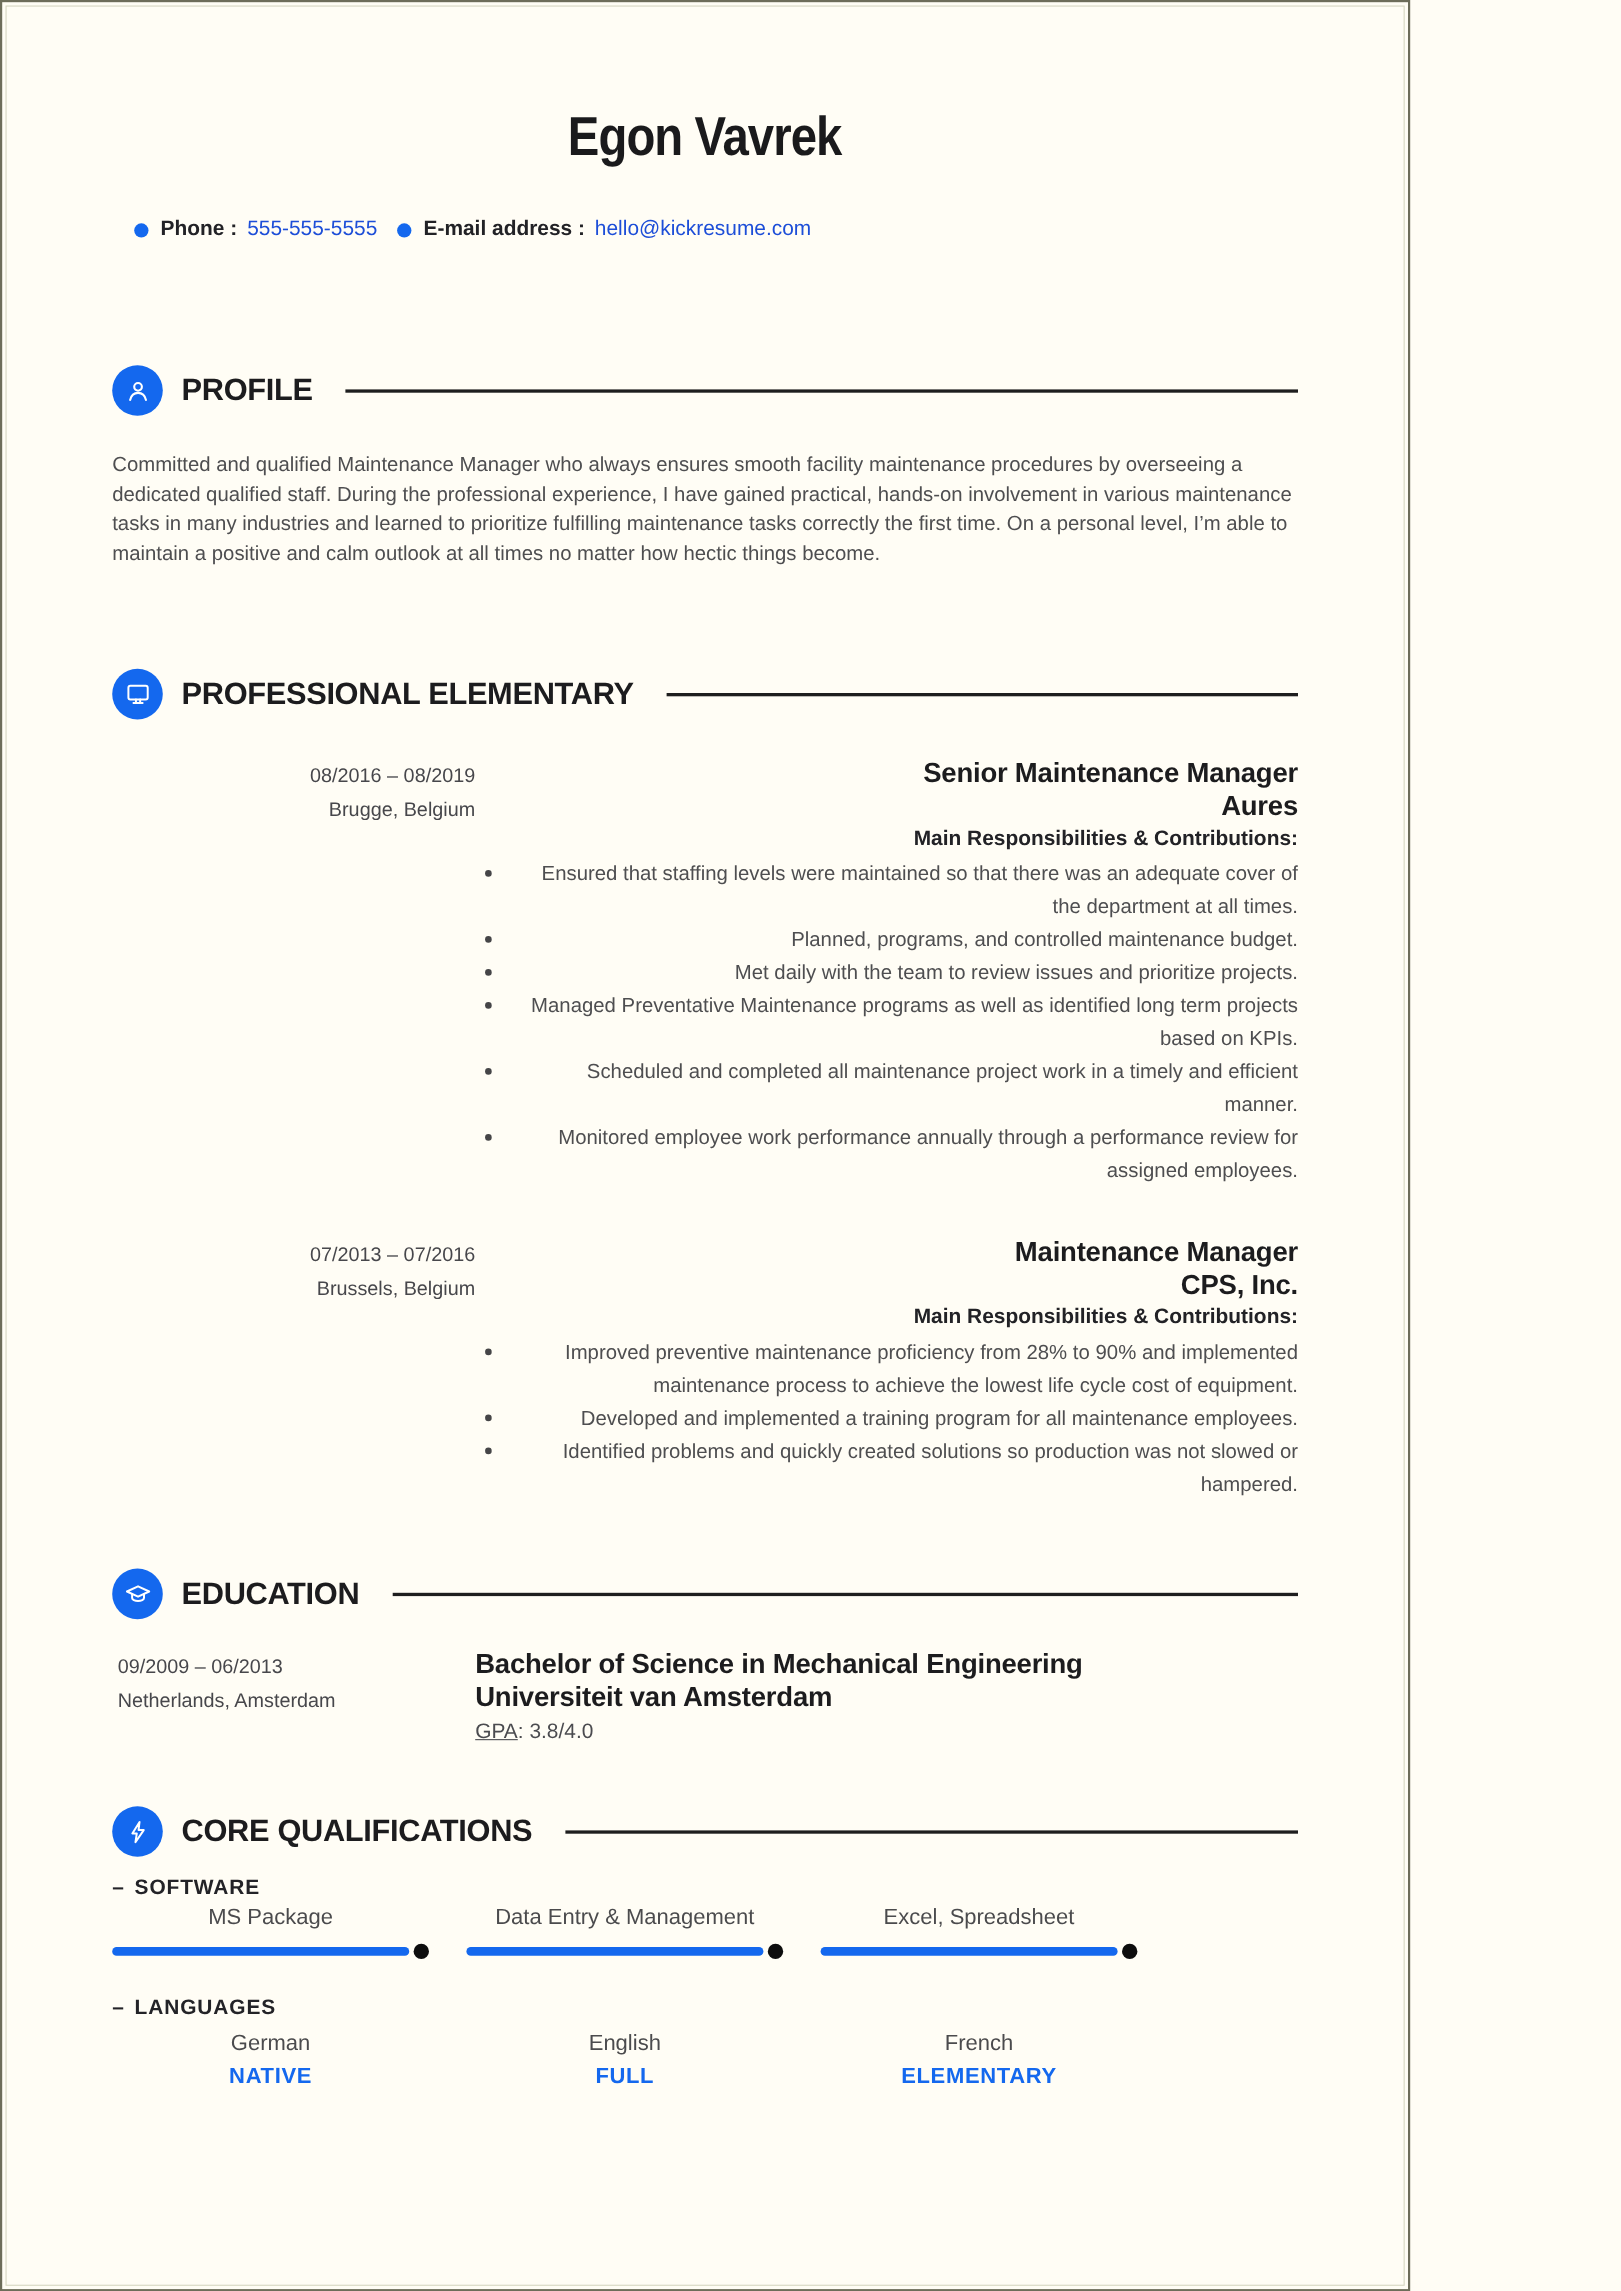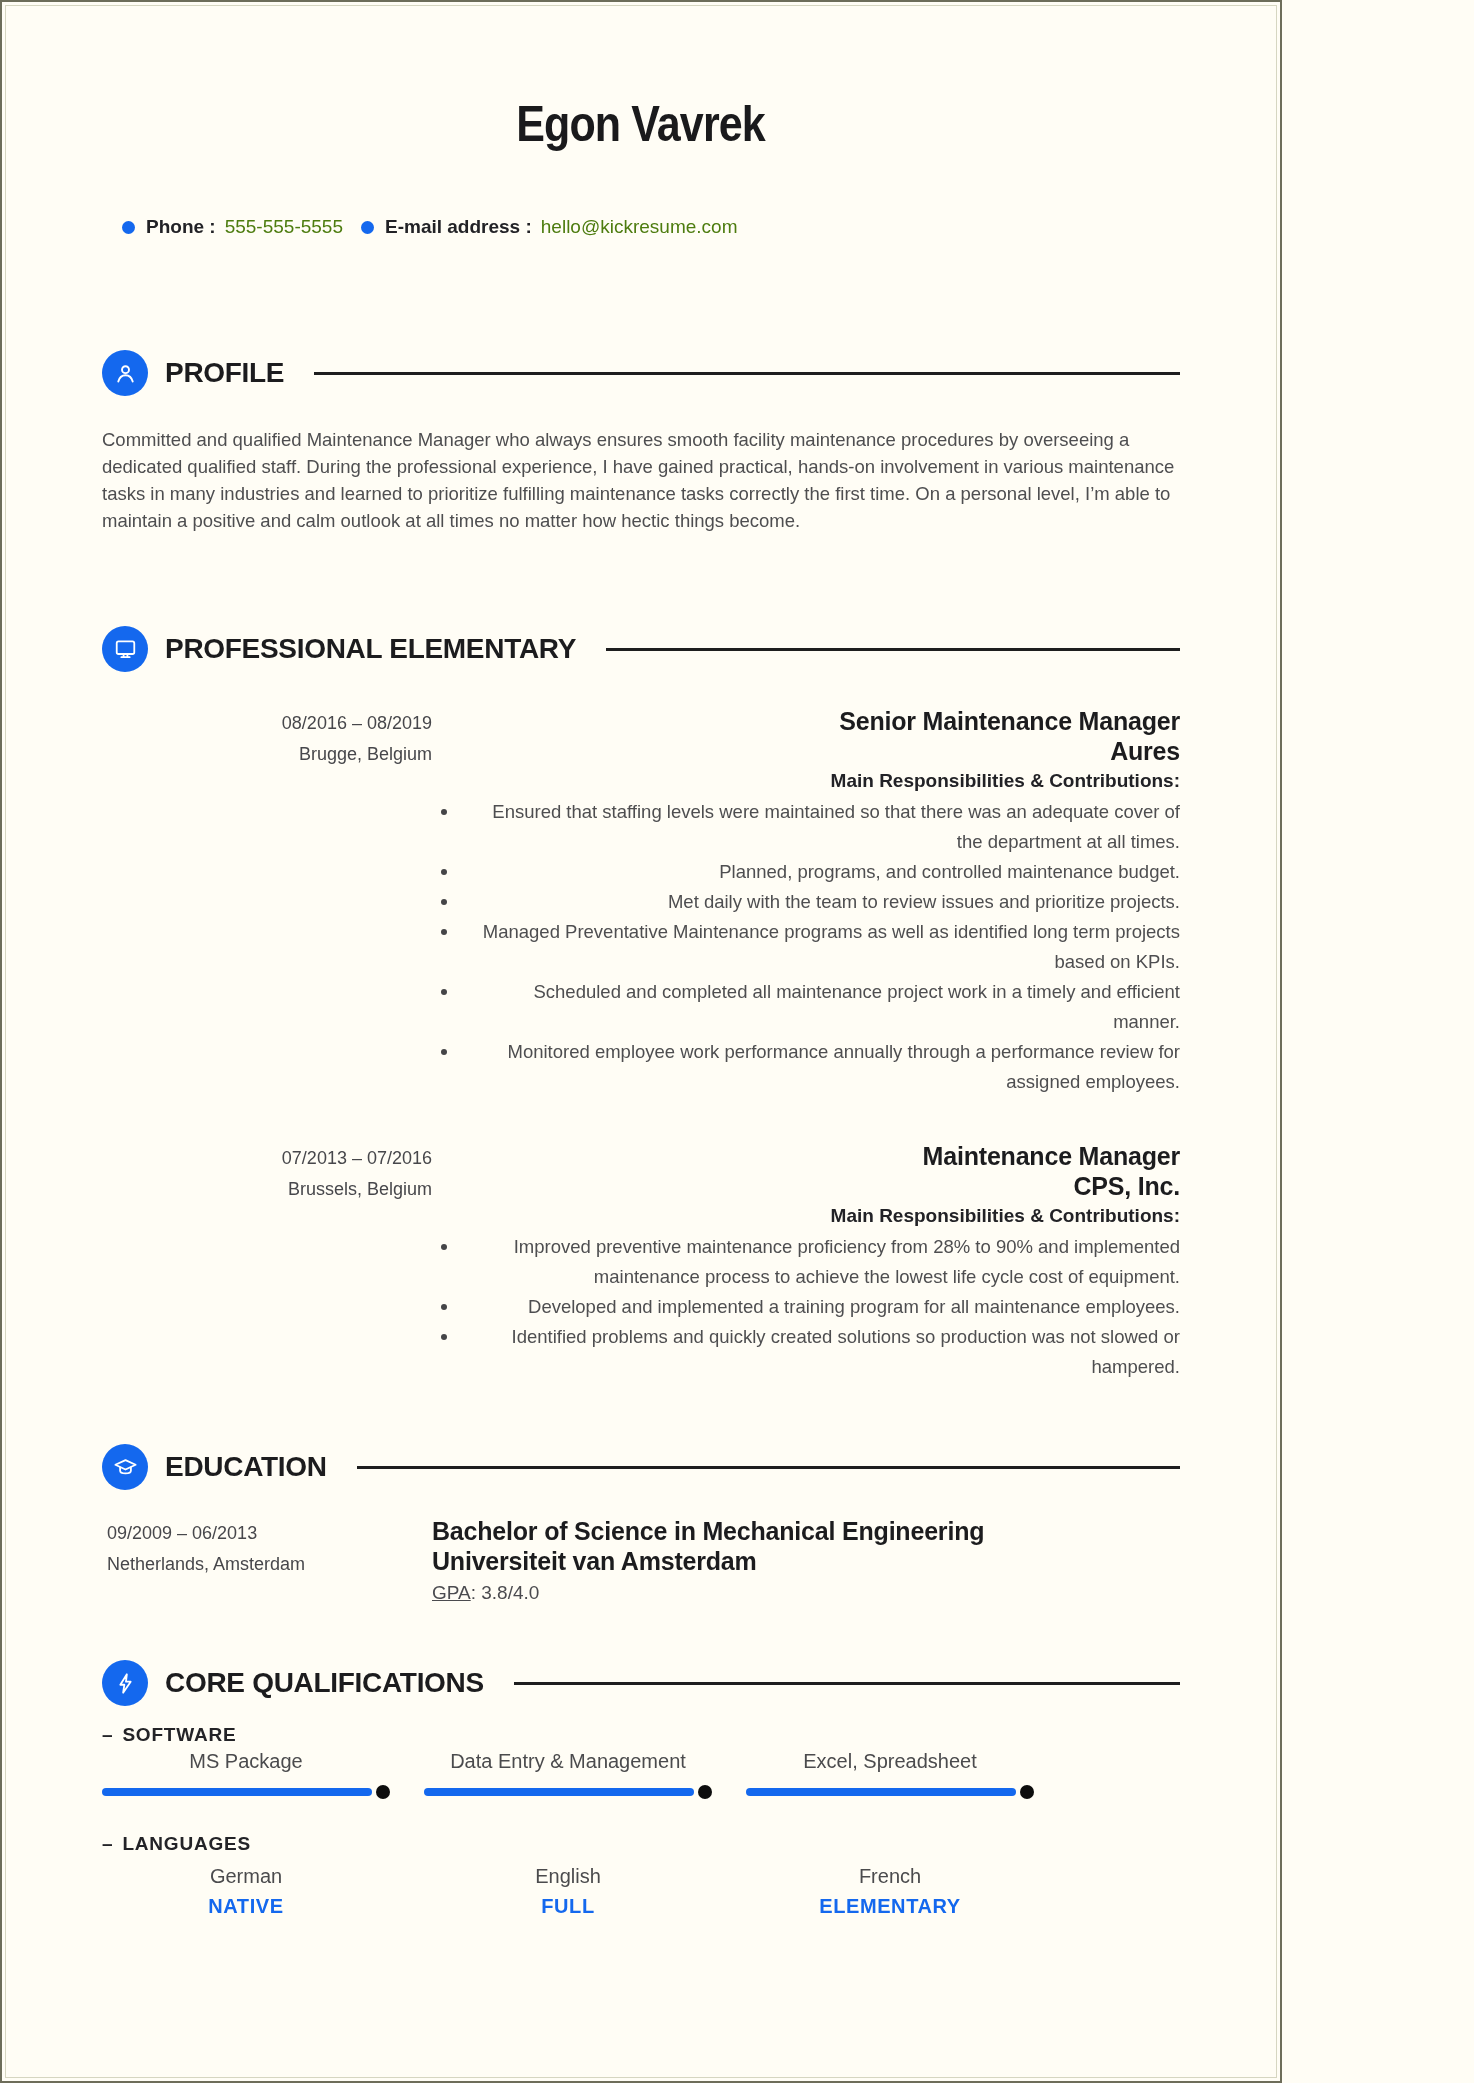--- a/index.html
+++ b/index.html
@@ -28,25 +28,25 @@
   .content{position:relative;padding:0 100px;}
 
   
   .name-wrap{text-align:center;padding-top:94px;}
   .name-inner{
     display:inline-block;font-size:50px;font-weight:700;color:#1a1a1c;
     letter-spacing:-1px;line-height:1.12;transform:scaleX(0.86);
   }
 
   
-  .contact{display:flex;align-items:center;margin-top:64px;padding-left:20px;font-size:19px;}
+  .contact{display:flex;align-items:center;margin-top:46px;padding-left:20px;font-size:19px;}
   .cdot{width:13px;height:13px;border-radius:50%;background:var(--accent);flex:none;margin-right:11px;}
   .cdot.second{margin-left:18px;}
   .clabel{font-weight:700;color:#222226;margin-right:9px;white-space:pre;}
-  .cvalue{color:#4d7c0f;}
+  .cvalue{color:#1d4ed8;}
 
   
   .sec-head{display:flex;align-items:center;}
   .sec-icon{
     width:46px;height:46px;border-radius:50%;background:var(--accent);
     flex:none;display:flex;align-items:center;justify-content:center;margin-right:17px;
   }
   .sec-icon svg{width:27px;height:27px;display:block;}
   .sec-title{font-size:28px;font-weight:700;color:var(--heading);letter-spacing:-0.3px;white-space:nowrap;}
   .sec-rule{flex:1;height:3px;background:var(--rule);margin-left:30px;}

